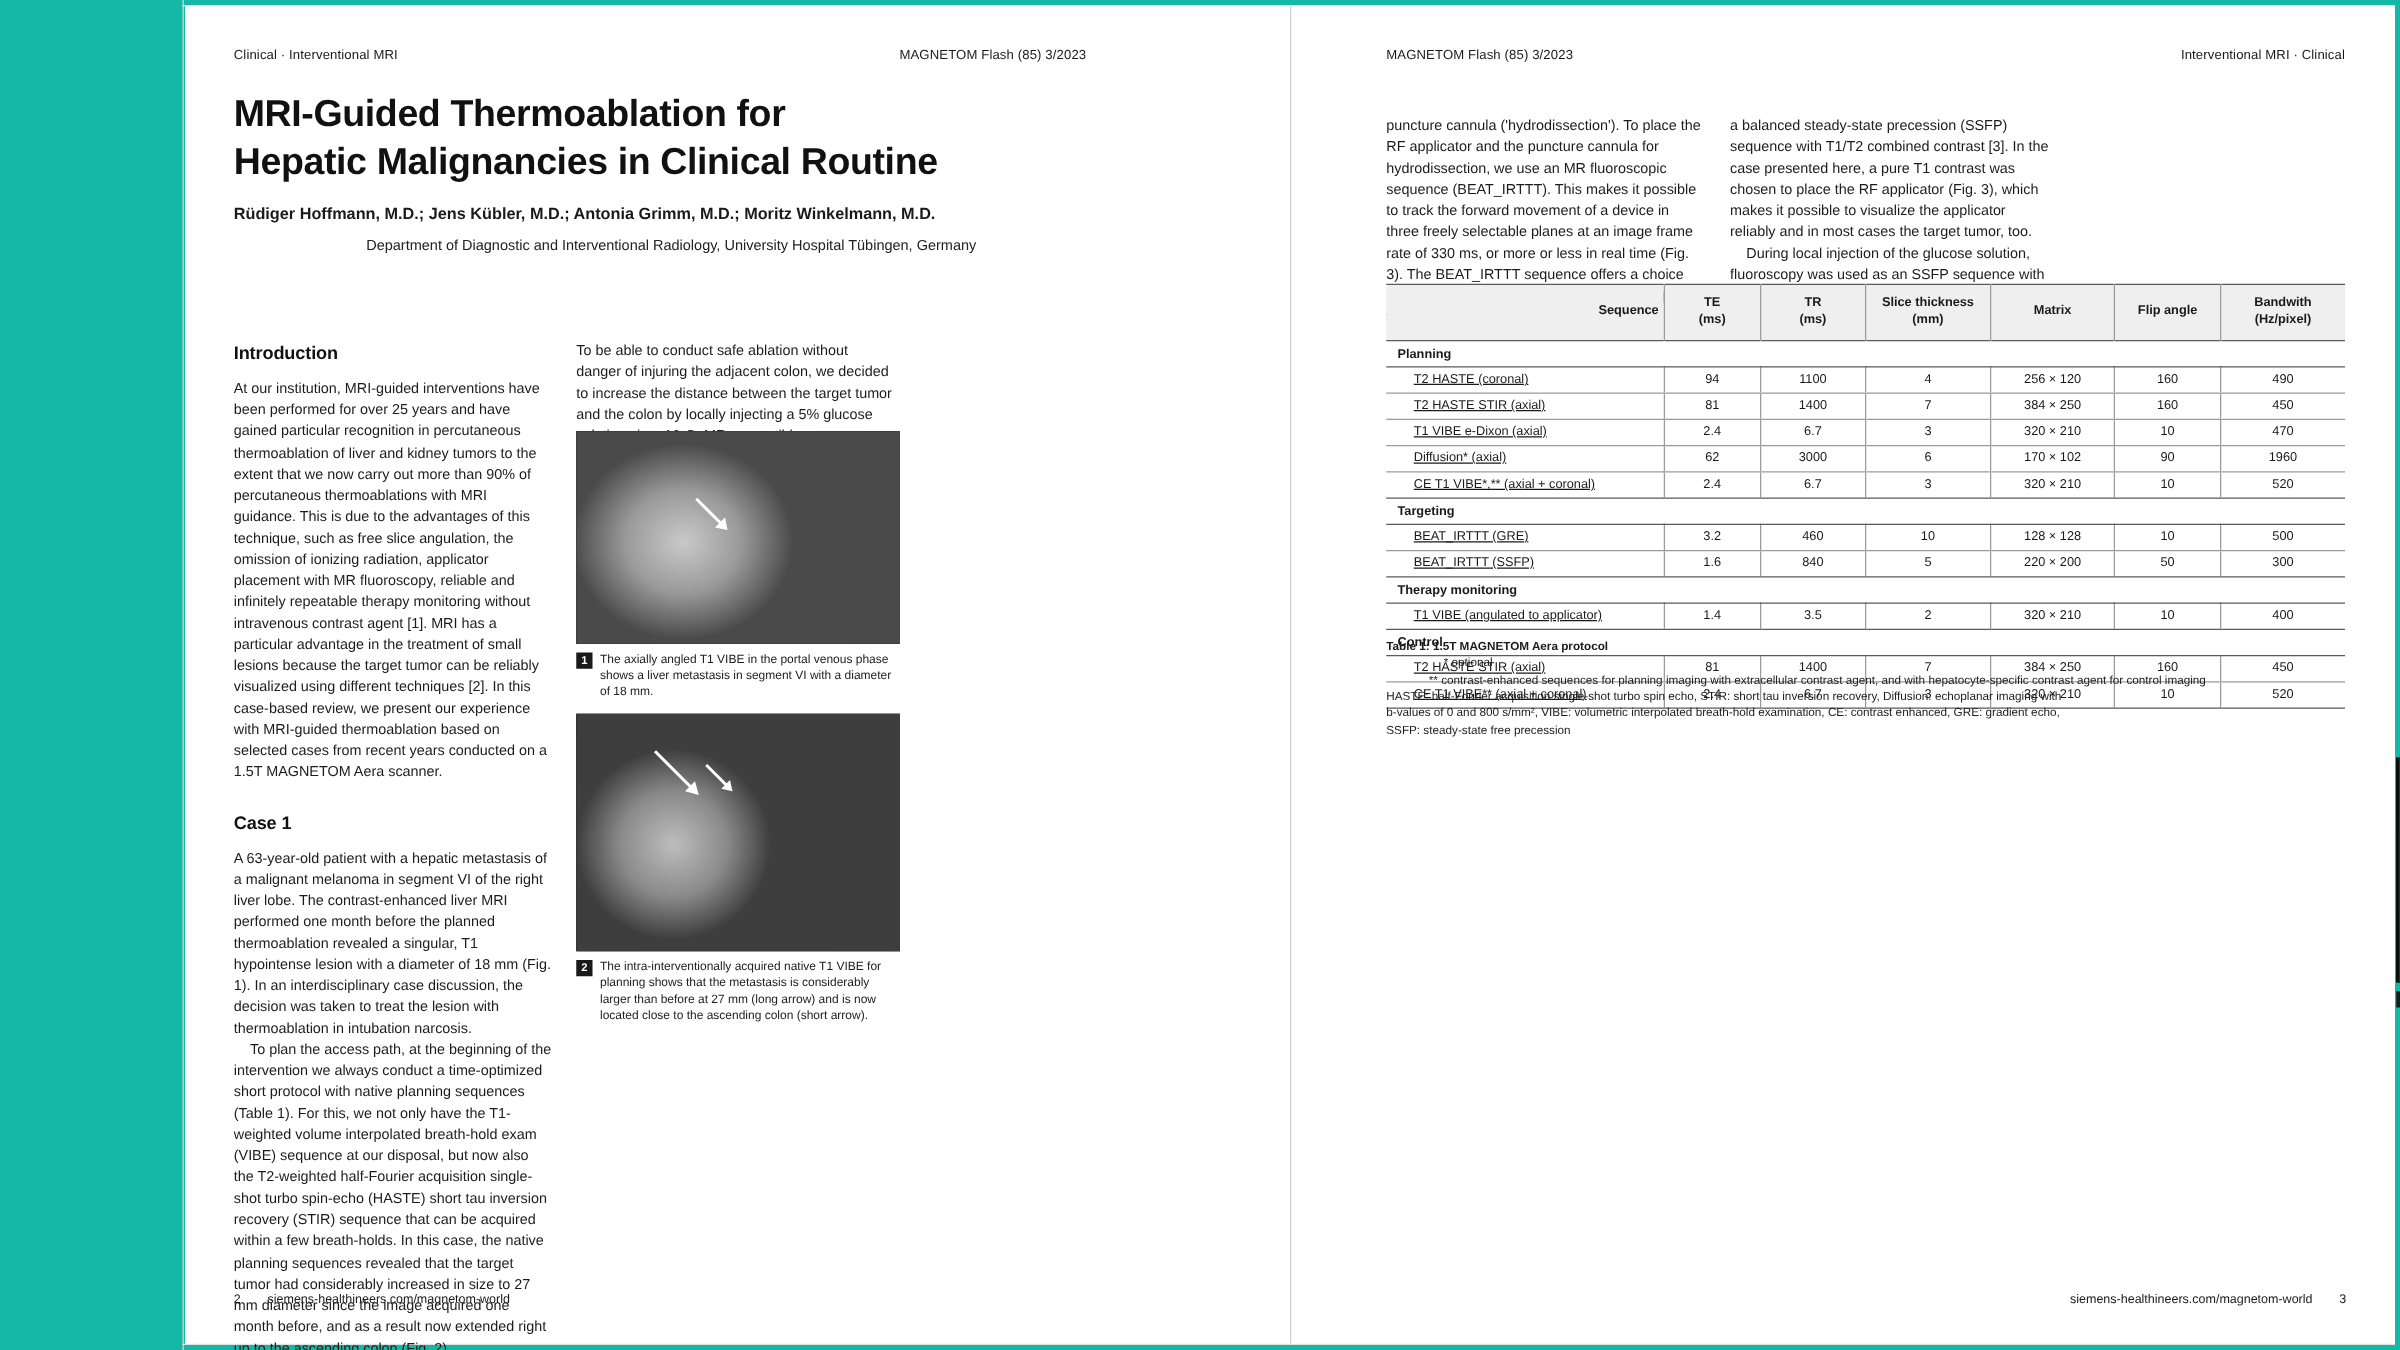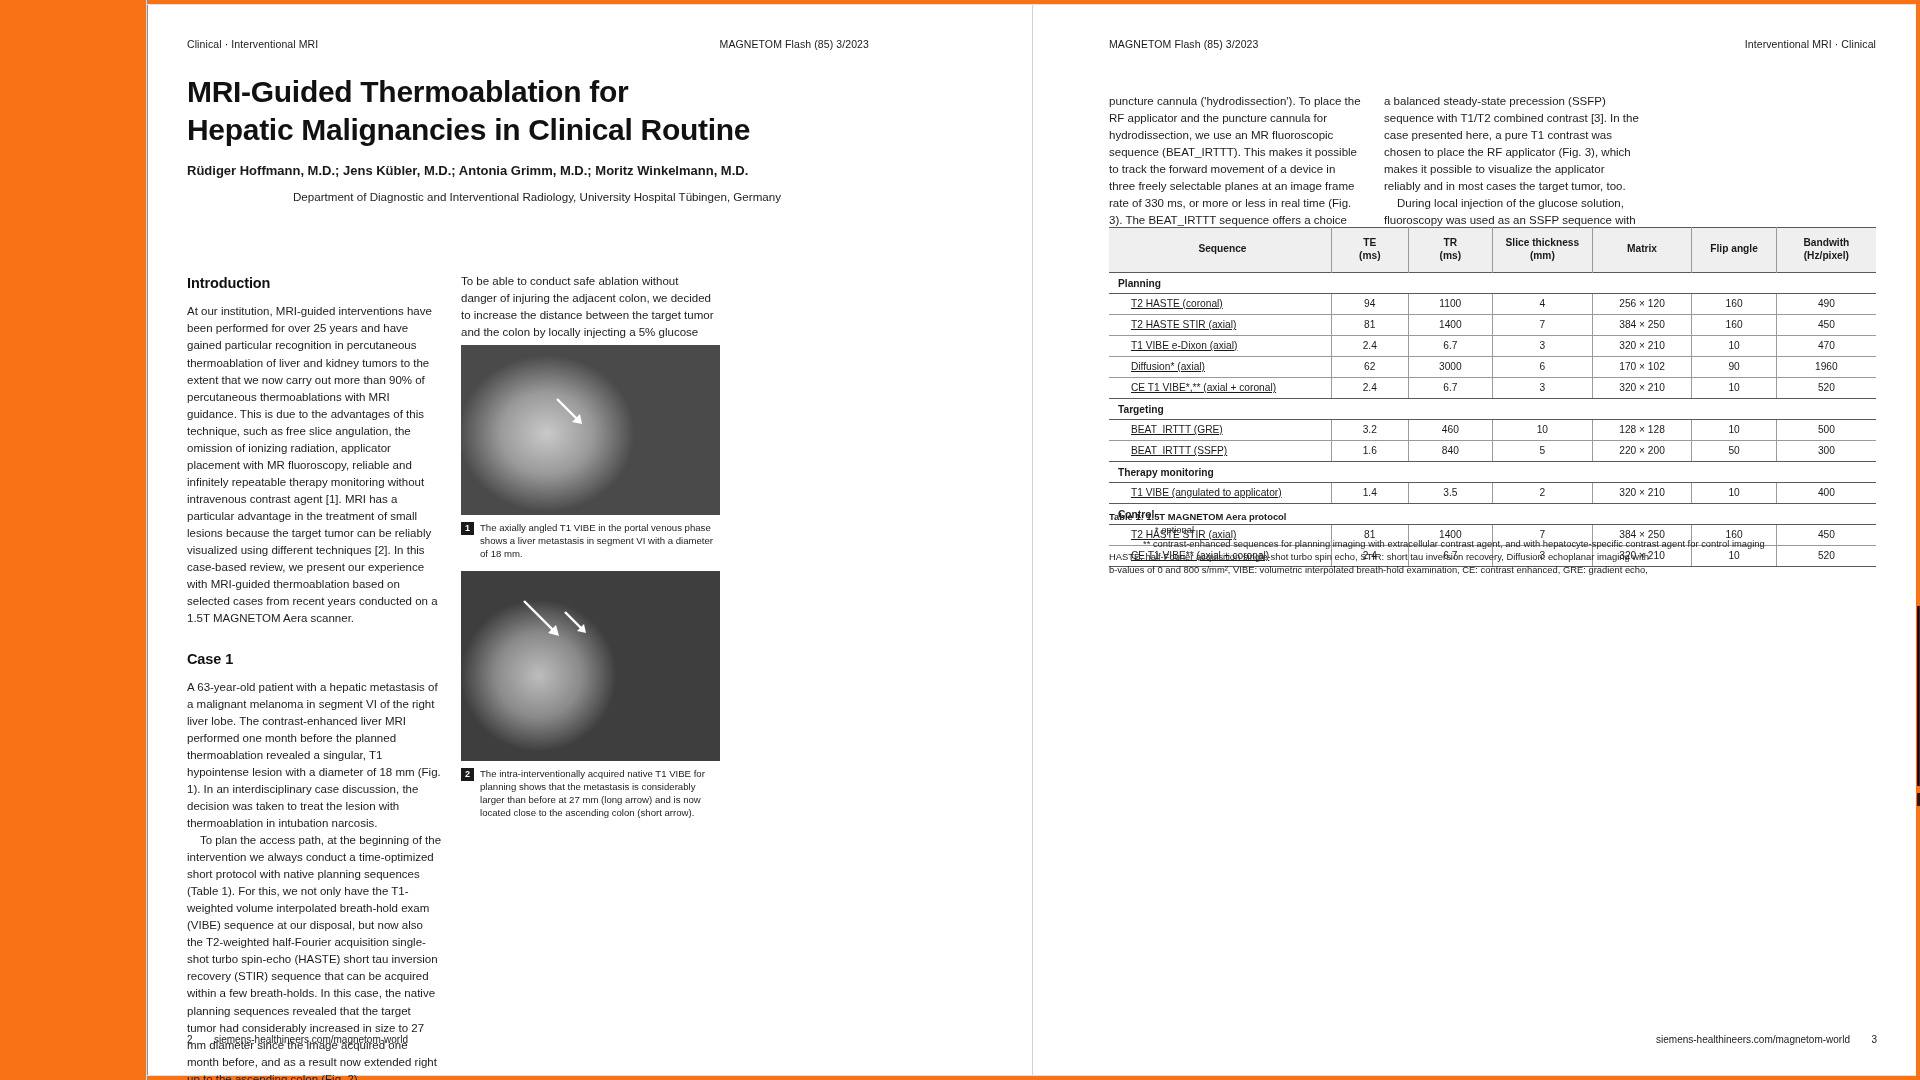--- a/index.html
+++ b/index.html
@@ -5,21 +5,21 @@
   * { box-sizing: border-box; margin: 0; padding: 0; }
   html, body {
     width: 1920px; height: 1080px;
     background: #ffffff;
     font-family: "Liberation Sans", sans-serif;
     overflow: hidden;
   }
   .viewer {
     position: relative;
     width: 1920px; height: 1080px;
-    background: #f97316;
+    background: #14b8a6;
   }
   
   .edge-left  { position:absolute; left:146px; top:0; width:1px; height:1080px; background:#d8d8d8; }
   .edge-top   { position:absolute; left:146px; top:4px; width:1770px; height:1px; background:#e2e2e2; }
   .edge-bottom{ position:absolute; left:146px; top:1075px; width:1770px; height:1px; background:#e0e0e0; }
 
   .spread { position:absolute; left:148px; top:5px; width:1768px; height:1070px; background:#fff; }
 
   .page { position:absolute; top:0; height:1070px; background:#ffffff; }
   .page-left  { left:0;   width:884px; }
@@ -122,21 +122,21 @@
   .rcol p { margin:0; }
   .rcol p.indent { text-indent:13px; }
 
   
   .tbl-wrap { position:absolute; left:76px; top:222px; width:767px; }
   table.proto { width:100%; border-collapse:collapse; font-size:10.2px; color:#1a1a1a; }
   table.proto th {
     background:#efefef; font-weight:700; font-size:10.2px; text-align:center;
     padding:9px 4px; border-left:1px solid #9a9a9a; line-height:1.25;
   }
-  table.proto th.seqh { text-align:center; padding-left:9px; border-left:none; }
+  table.proto th.seqh { text-align:right; padding-left:9px; border-left:none; }
   table.proto thead tr { border-top:1.4px solid #5a5a5a; border-bottom:1.4px solid #5a5a5a; }
   table.proto td {
     text-align:center; padding:4.5px 4px; border-left:1px solid #9a9a9a;
     border-bottom:1px solid #9a9a9a;
   }
   table.proto td.seq { text-align:left; padding-left:22px; border-left:none;text-decoration:underline; }
   table.proto tr.grp td {
     text-align:left; font-weight:700; padding-left:9px; border-left:none;
     border-bottom:1.2px solid #5a5a5a; padding-top:5px; padding-bottom:4px;
   }
@@ -384,20 +384,21 @@
             </tbody>
         </table>
       </div>
 
       <div class="tbl-caption">
         <div class="t1">Table 1: 1.5T MAGNETOM Aera protocol</div>
         <div class="ind1">* optional</div>
         <div class="ind2">** contrast-enhanced sequences for planning imaging with extracellular contrast agent, and with hepatocyte-specific contrast agent for control imaging</div>
         <div>HASTE: half-Fourier acquisition single-shot turbo spin echo, STIR: short tau inversion recovery, Diffusion: echoplanar imaging with</div>
         <div>b-values of 0 and 800 s/mm², VIBE: volumetric interpolated breath-hold examination, CE: contrast enhanced, GRE: gradient echo,</div>
+        <div>SSFP: steady-state free precession</div>
       </div>
 
       <div class="fig" id="fig3">
         <div class="frame">
           <div class="mri-tri">
             <div class="p1">
               
             </div>
 
           </div>

